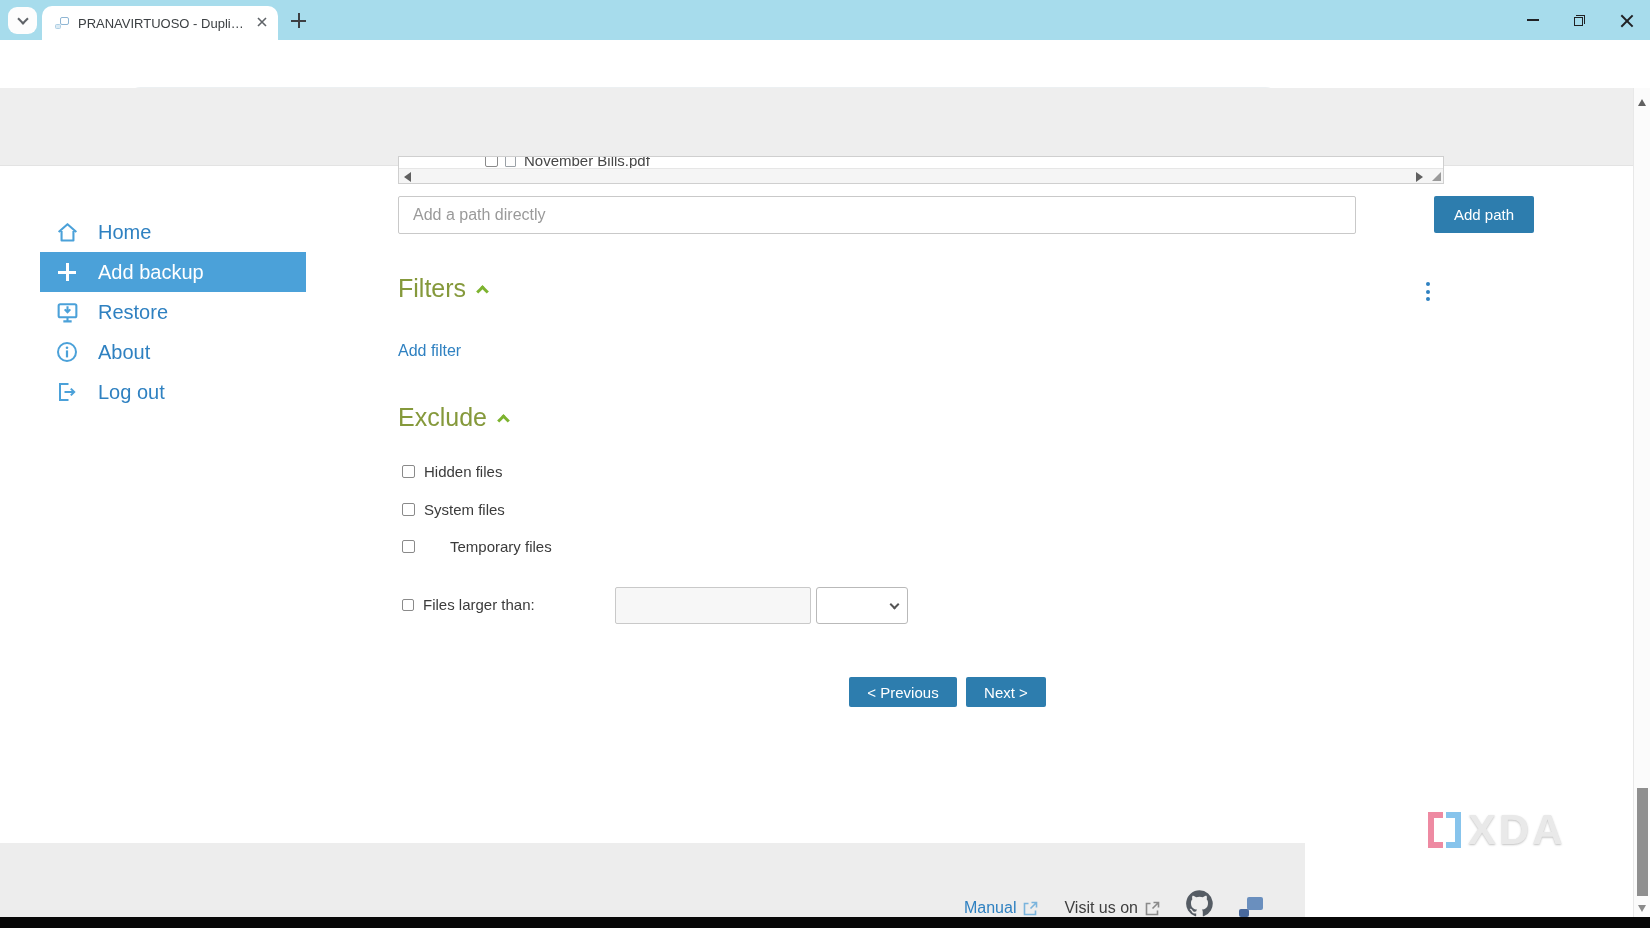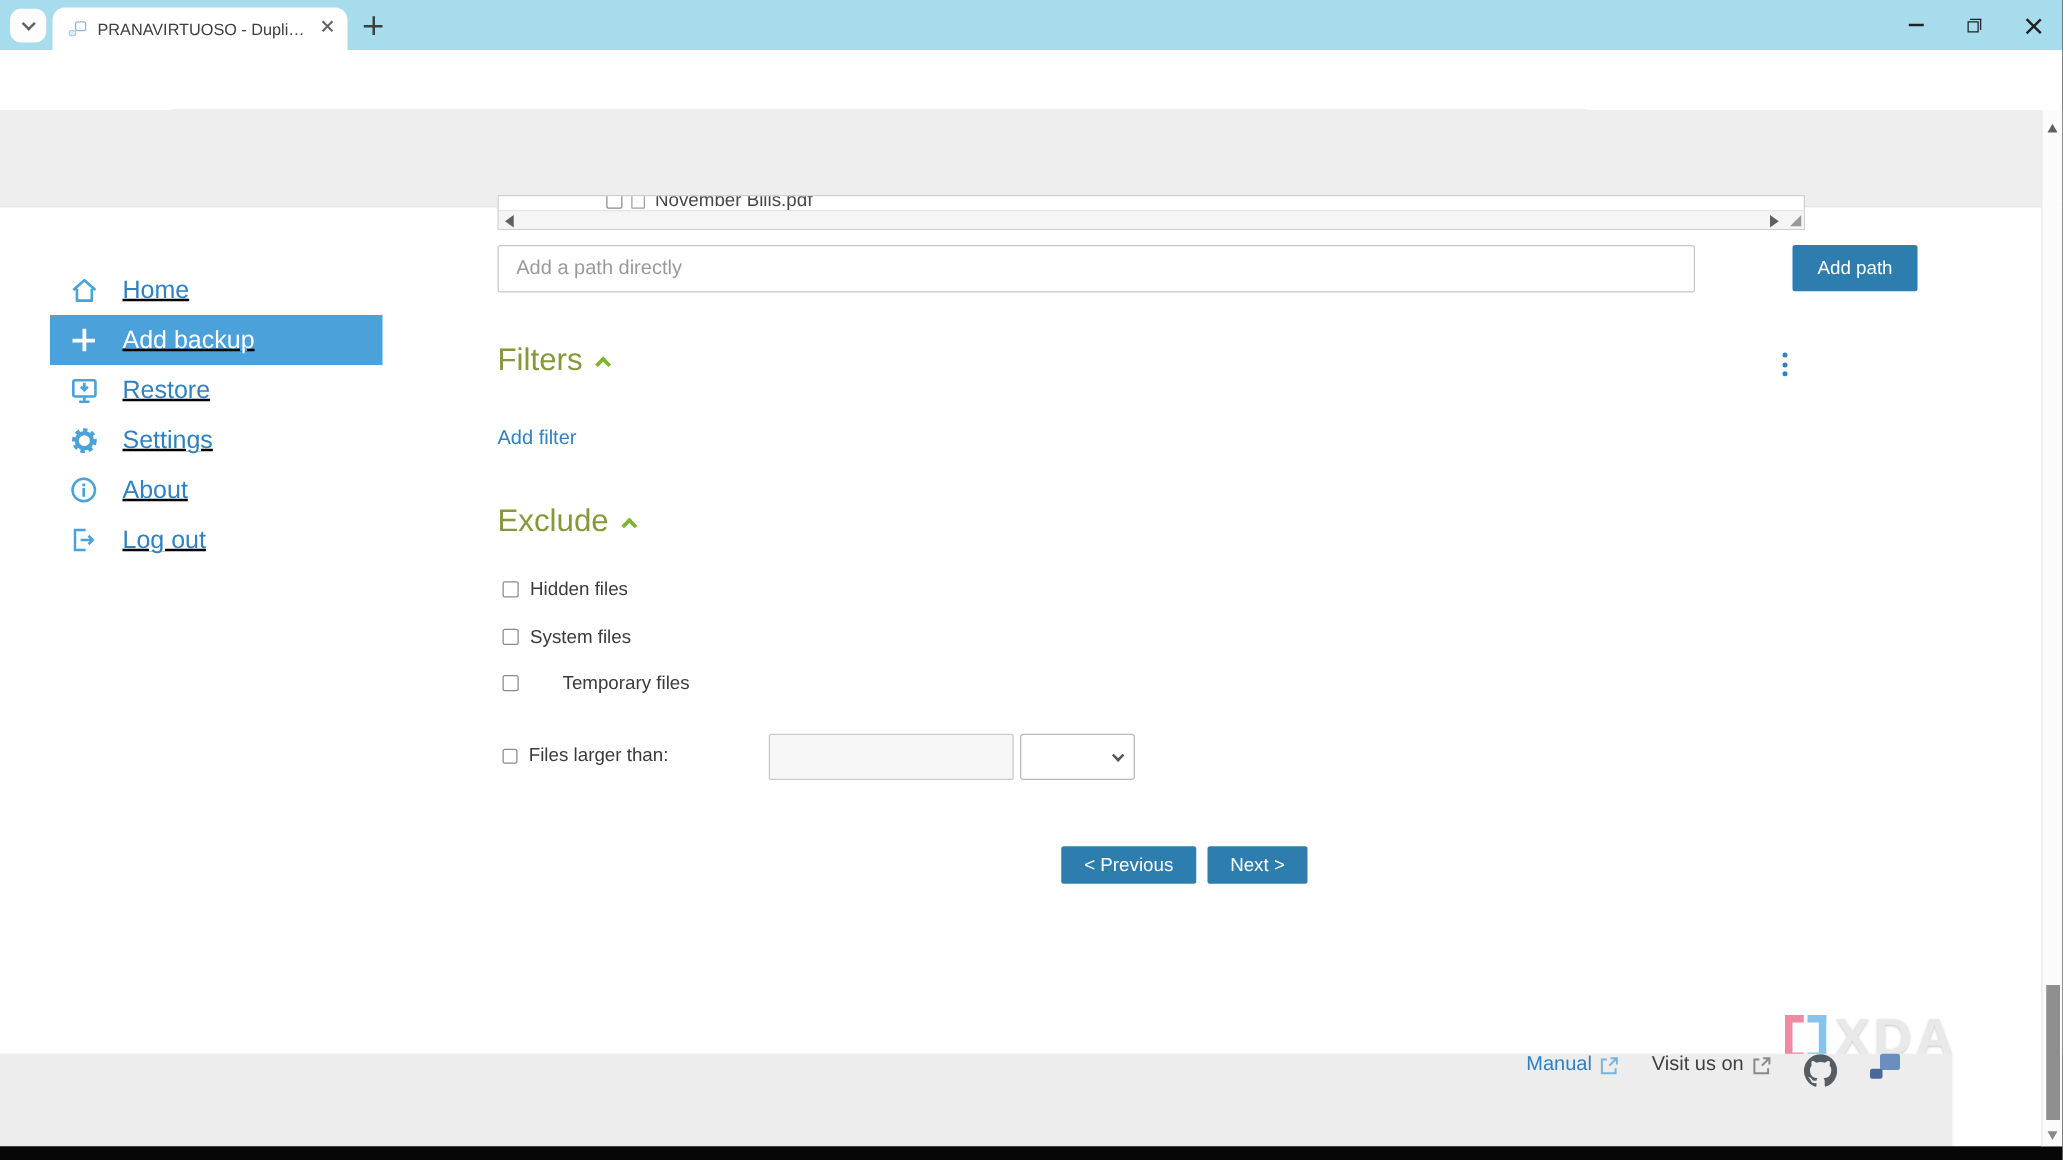--- a/index.html
+++ b/index.html
@@ -56,21 +56,21 @@
   .notifbox{position:absolute;left:345px;top:100px;width:642px;height:51px;background:#fff;border:1px solid #6c682c;display:flex;align-items:center;padding-left:20px;}
   .notif-text{font-size:17px;color:#4f4f33;}
   .pausebtn{position:absolute;left:1012px;top:114px;width:19px;height:23px;display:flex;gap:5px;}
   .pausebtn i{width:6.5px;height:23px;background:#4ba1d9;border-radius:2px;display:block;}
   .spinner{position:absolute;left:1037px;top:111px;width:34px;height:30px;}
   .spinner i{position:absolute;border-radius:2px;background:#9ec9e4;display:block;}
 
   
   .content{position:absolute;left:0;top:166px;width:1650px;height:677px;background:#fff;}
 
-  .sidebar{position:absolute;left:40px;top:46px;width:266px;text-decoration:underline;}
+  .sidebar{position:absolute;left:40px;top:46px;width:266px;}
   .side-item{height:40px;display:flex;align-items:center;cursor:pointer;}
   .side-item .icon{width:26px;height:26px;margin-left:14px;display:flex;align-items:center;justify-content:center;flex:none;}
   .side-item .lbl{margin-left:18px;font-size:20px;color:#2f81c1;}
   .side-item.active{background:#4ba1d9;}
   .side-item.active .lbl{color:#fff;}
   .plus-ic{position:relative;width:18px;height:18px;}
   .plus-ic:before,.plus-ic:after{content:"";position:absolute;background:#fff;}
   .plus-ic:before{left:7.5px;top:0;width:3px;height:18px;}
   .plus-ic:after{left:0;top:7.5px;width:18px;height:3px;}
 
@@ -98,21 +98,21 @@
 
   .chkrow{position:absolute;left:402px;display:flex;align-items:center;}
   .chkrow .lbl{margin-left:9px;font-size:15px;color:#3b3b3b;}
   .sizeinput{position:absolute;left:615px;top:421px;width:196px;height:37px;background:#f7f7f7;border:1px solid #c9c9c9;border-radius:2px;}
   .sizeselect{position:absolute;left:816px;top:421px;width:92px;height:37px;background:#fff;border:1px solid #b9b9b9;border-radius:3px;}
   .sizeselect .chev{position:absolute;right:9px;top:13px;width:7px;height:7px;border:solid #555;border-width:0 2px 2px 0;transform:rotate(45deg);}
   .prevbtn{position:absolute;left:849px;top:511px;width:108px;height:30px;}
   .nextbtn{position:absolute;left:966px;top:511px;width:80px;height:30px;}
 
   
-  .footer{position:absolute;left:0;top:843px;width:1562px;height:74px;background:#ededed;display:flex;align-items:flex-start;justify-content:flex-end;padding-right:42px;gap:26px;}
+  .footer{position:absolute;left:0;top:843px;width:1305px;height:74px;background:#ededed;display:flex;align-items:flex-end;justify-content:flex-end;padding-right:42px;gap:26px;}
   .footlink{display:flex;align-items:center;gap:7px;font-size:16px;}
   .foot-dark{color:#3f3f3f;font-size:16px;}
   .minilogo{position:relative;width:24px;height:20px;}
   .minilogo .m1{position:absolute;right:0;top:0;width:16px;height:13px;background:#6a8fbe;border-radius:2px;}
   .minilogo .m2{position:absolute;left:0;bottom:0;width:10px;height:8px;background:#49699c;border-radius:2px;}
 
   .xda{position:absolute;left:1428px;top:806px;height:48px;display:flex;align-items:center;gap:3px;}
   .xb-l{width:15px;height:36px;border:6px solid #ee8aa2;border-right:none;}
   .xb-r{width:15px;height:36px;border:6px solid #87c4ec;border-left:none;}
   .xda-text{font-size:42px;font-weight:bold;color:#e9e9e9;letter-spacing:3px;line-height:1;text-shadow:0 1px 2px rgba(120,120,120,.45);margin-left:4px;}
@@ -264,30 +264,20 @@
           <svg width="25" height="25" viewBox="0 0 24 24">
               <rect x="3.5" y="4" width="17" height="12.5" rx="1.5" fill="none" stroke="#4ba1d9" stroke-width="2"></rect>
               <path d="M12 6v5.2M9.3 9l2.7 2.7L14.7 9" fill="none" stroke="#4ba1d9" stroke-width="2"></path>
               <path d="M12 16.5v3M8 20.5h8" fill="none" stroke="#4ba1d9" stroke-width="2"></path>
             </svg>
         </span>
         <span class="lbl">Restore</span>
       </div>
       <div class="side-item">
         <span class="icon">
-          <svg width="25" height="25" viewBox="0 0 24 24">
-              <circle cx="12" cy="12" r="7.5" fill="none" stroke="#4ba1d9" stroke-width="4" stroke-dasharray="3.1 2.6"></circle>
-              <circle cx="12" cy="12" r="5.8" fill="none" stroke="#4ba1d9" stroke-width="3.2"></circle>
-              <circle cx="12" cy="12" r="2.2" fill="#fff"></circle>
-            </svg>
-        </span>
-        <span class="lbl">Settings</span>
-      </div>
-      <div class="side-item">
-        <span class="icon">
           <svg width="24" height="24" viewBox="0 0 24 24">
               <circle cx="12" cy="12" r="9" fill="none" stroke="#4ba1d9" stroke-width="2"></circle>
               <circle cx="12" cy="7.8" r="1.3" fill="#4ba1d9"></circle>
               <rect x="10.9" y="10.4" width="2.2" height="7" fill="#4ba1d9"></rect>
             </svg>
         </span>
         <span class="lbl">About</span>
       </div>
       <div class="side-item">
         <span class="icon">

